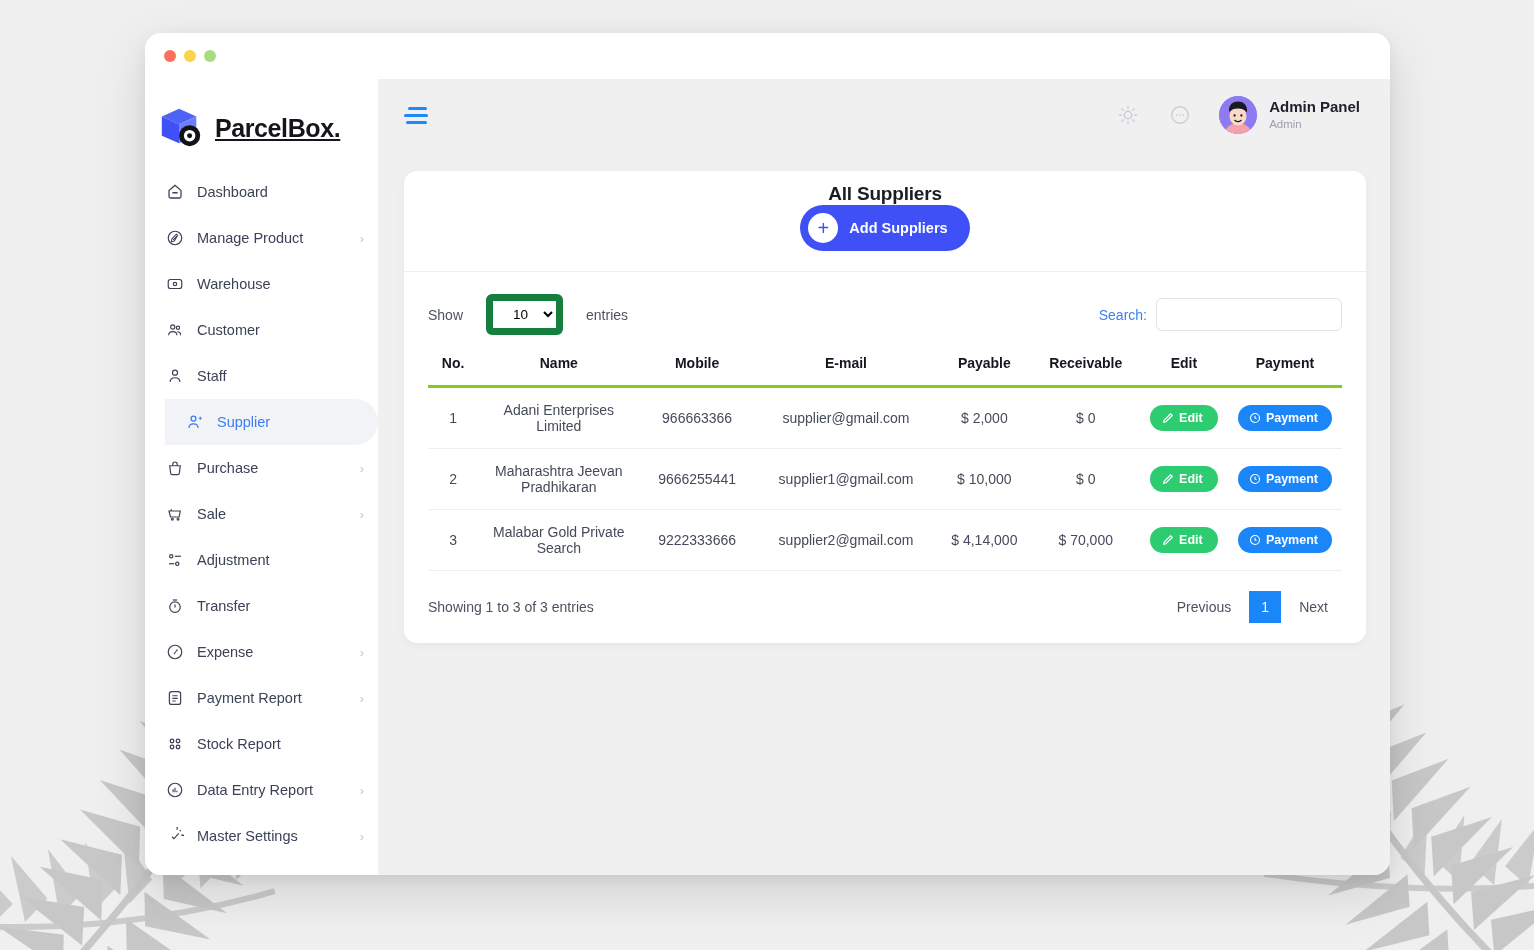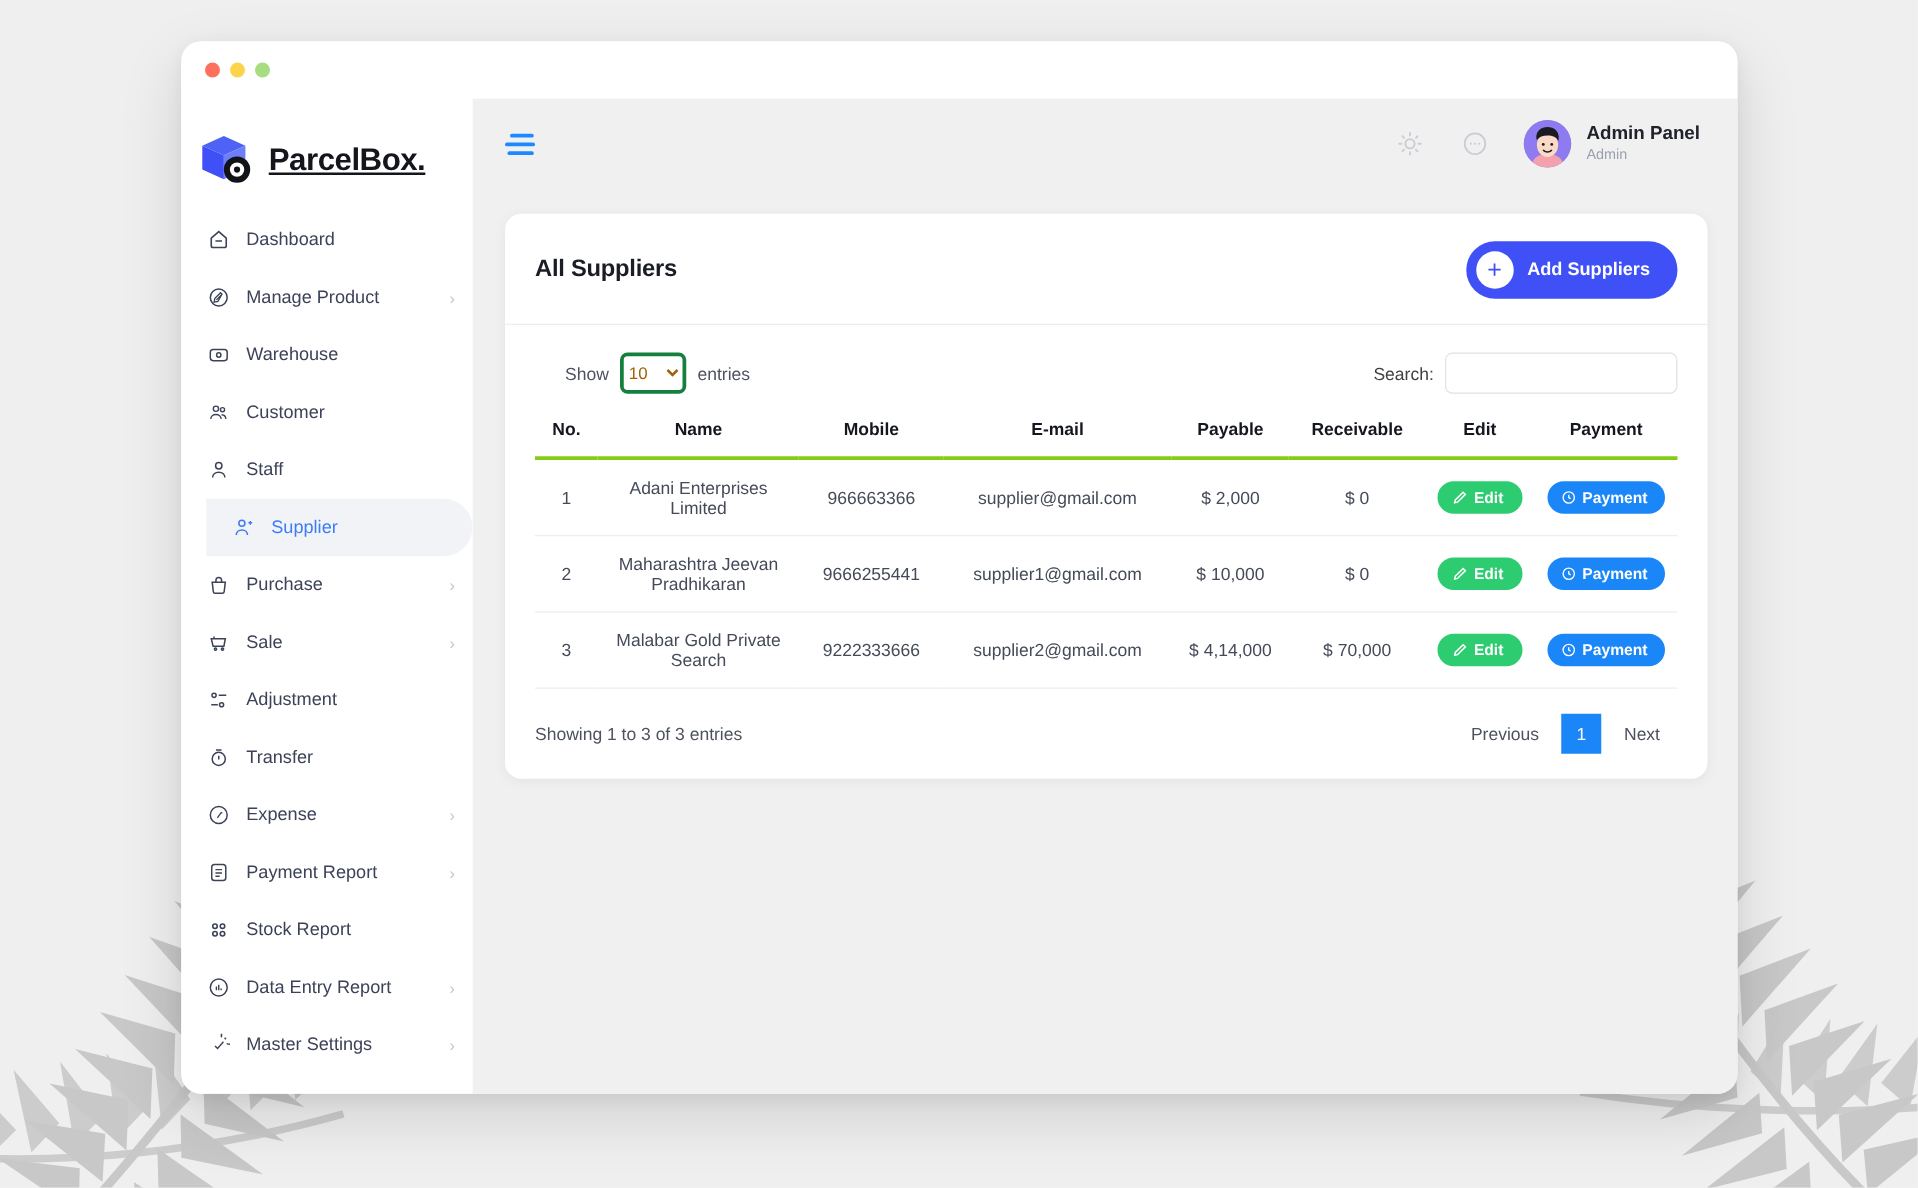--- a/index.html
+++ b/index.html
@@ -143,22 +143,23 @@
   
   .card {
     margin: 20px 24px 0 26px;
     background: #fff;
     border-radius: 13px;
     box-shadow: 0 2px 10px rgba(20,24,40,.05);
     overflow: hidden;
   }
   .card-head {
     display: flex; align-items: center;
-    padding: 22px 24px 20px 24px;
+    padding: 12px 24px 20px 24px;
     border-bottom: 1px solid #edeef2;
+    flex-direction: column;
   }
   .card-title { font-size: 19px; font-weight: 600; color: #1b1d26; letter-spacing: -.2px; }
   .card-head-spacer { flex: 1 1 auto; }
   .btn-add {
     display: inline-flex; align-items: center; gap: 11px;
     background: #4050f7; color: #fff;
     border: none; border-radius: 30px;
     padding: 8px 22px 8px 8px;
     font-size: 14.5px; font-weight: 600;
     cursor: pointer;
@@ -168,32 +169,32 @@
     width: 30px; height: 30px; border-radius: 50%;
     background: #fff; color: #4050f7;
     display: flex; align-items: center; justify-content: center;
     font-size: 20px; font-weight: 400; line-height: 1;
     flex: 0 0 30px;
   }
 
   .card-body { padding: 22px 24px 20px 24px; }
 
   .table-controls { display: flex; align-items: center; margin-bottom: 14px; }
-  .show-entries { display: flex; align-items: center; gap: 9px; font-size: 14px; color: #4d5260; margin-left: 24px; }
+  .show-entries { display: flex; align-items: center; gap: 23px; font-size: 14px; color: #4d5260; }
   .show-entries select {
     font-family: "Liberation Sans", sans-serif;
-    font-size: 13.5px; color: #a16207;
-    padding: 5px 4px 5px 0;
-    border: 3px solid #15803d; border-radius: 6px;
+    font-size: 13.5px; color: #000000;
+    padding: 5px 4px 5px 16px;
+    border: 7px solid #15803d; border-radius: 6px;
     background: #fff; cursor: pointer;
     min-width: 52px;
   }
   .controls-spacer { flex: 1 1 auto; }
   .search-wrap { display: flex; align-items: center; gap: 9px; }
-  .search-label { font-size: 14px; color: #404040; }
+  .search-label { font-size: 14px; color: #3b82f6; }
   .search-input {
     width: 186px; height: 33px;
     border: 1px solid #dfe1e7; border-radius: 6px;
     padding: 0 10px;
     font-family: "Liberation Sans", sans-serif; font-size: 13.5px;
     outline: none; background: #fff;
   }
 
   table.data { width: 100%; border-collapse: collapse; }
   table.data thead th {

